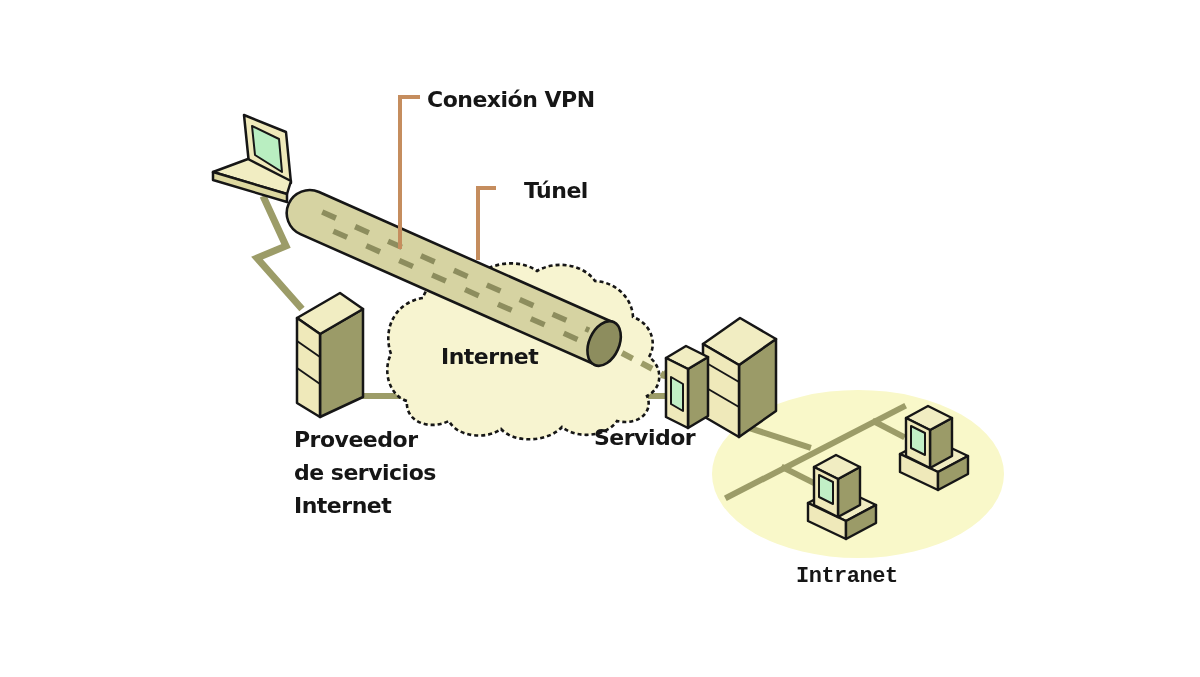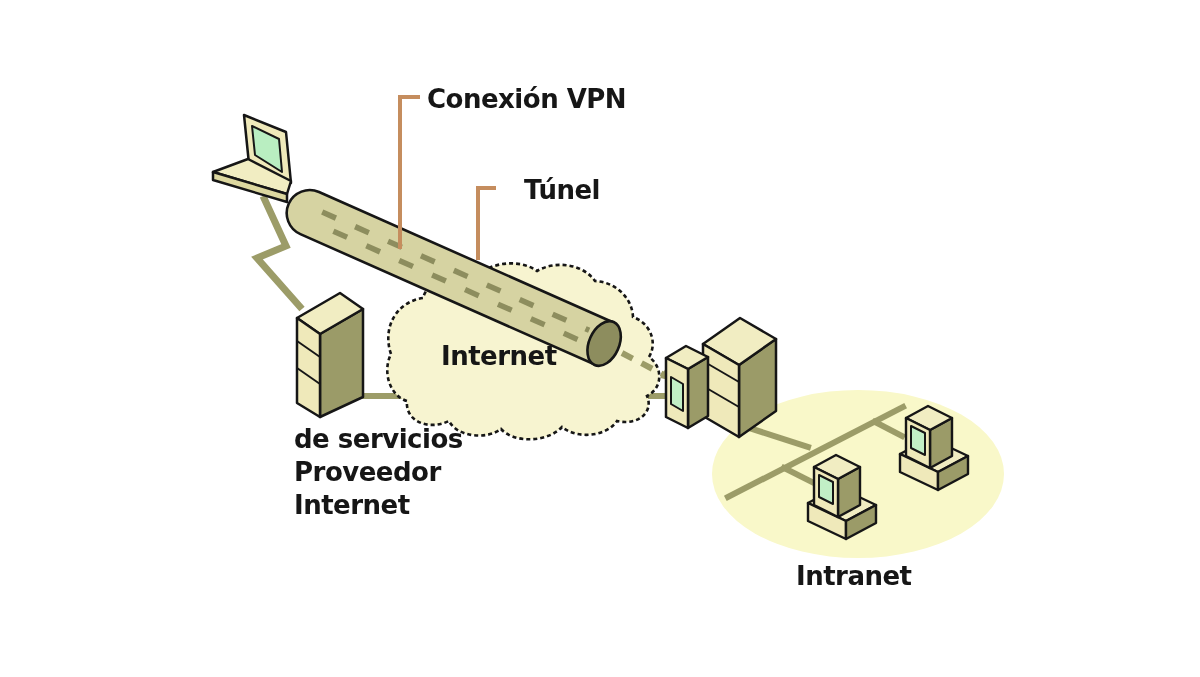--- a/index.html
+++ b/index.html
@@ -7,21 +7,21 @@
     position:relative;
     width:1200px; height:677px;
     background:#ffffff;
     overflow:hidden;
     font-family:"DejaVu Sans", sans-serif;
   }
   .stage svg { position:absolute; left:0; top:0; }
   .label {
     position:absolute;
     font-family:"DejaVu Sans", sans-serif;
-    font-size:26px;
+    font-size:22px;
     font-weight:bold;
     color:#161616;
     line-height:33px;
     white-space:nowrap;
     letter-spacing:-0.5px;
   }
 </style>
 </head>
 <body>
 
@@ -114,23 +114,24 @@
     </g>
   </svg>
 
   <div class="label" style="left:427px; top:83px;">Conexión VPN</div>
 
   <div class="label" style="left:503px; top:174px;margin-left:21px;">Túnel</div>
 
   <div class="label" style="left:441px; top:340px;">Internet</div>
 
   <div class="label" style="left:294px; top:423px;">
+    <div>Proveedor</div>
     <div>de servicios</div>
-    <div>Proveedor</div>
     <div>Internet</div>
   </div>
 
   <div class="label" style="left:594px; top:421px;">
+    <div>Servidor</div>
   </div>
 
-  <div class="label" style="left:796px; top:560px;">Intranet</div>
+  <div class="label" style="left:796px; top:560px;font-family:Liberation Mono, monospace;">Intranet</div>
 
 </div>
 
 </body></html>

